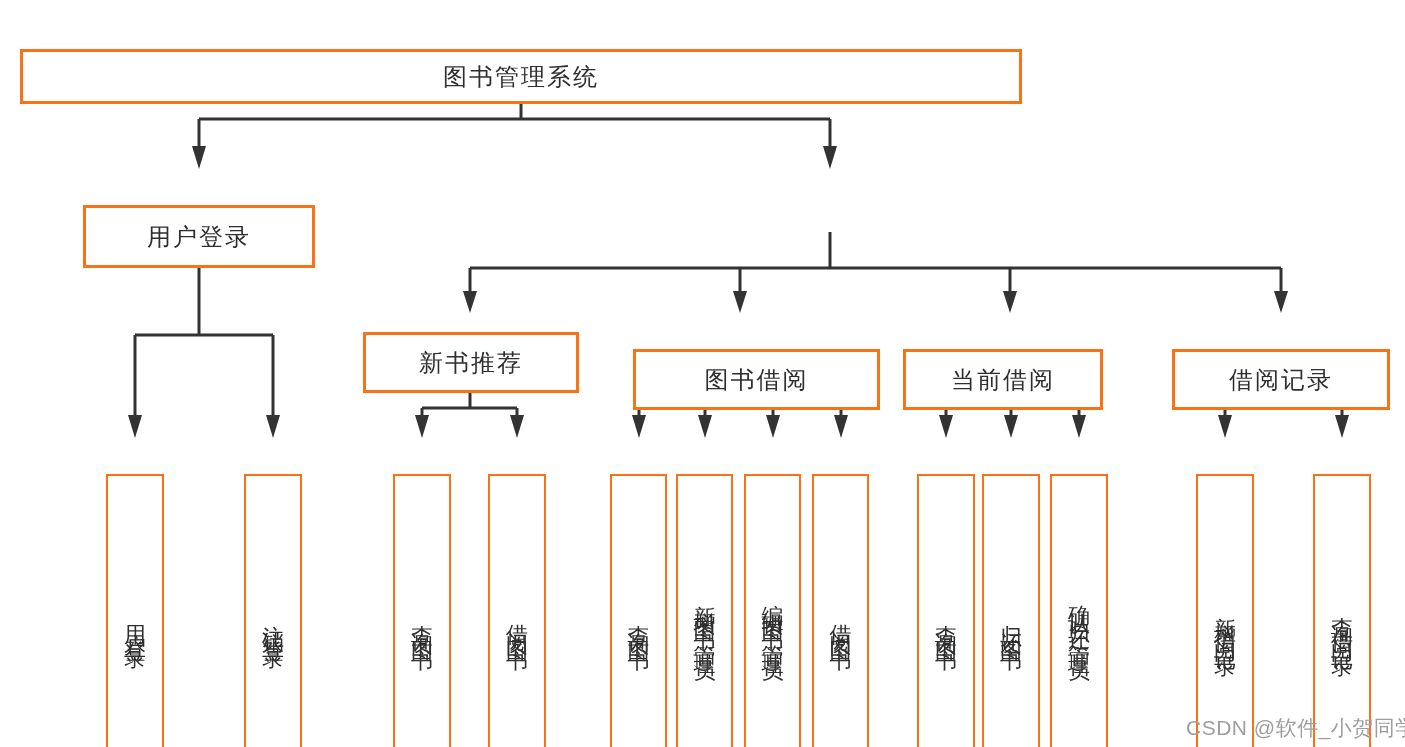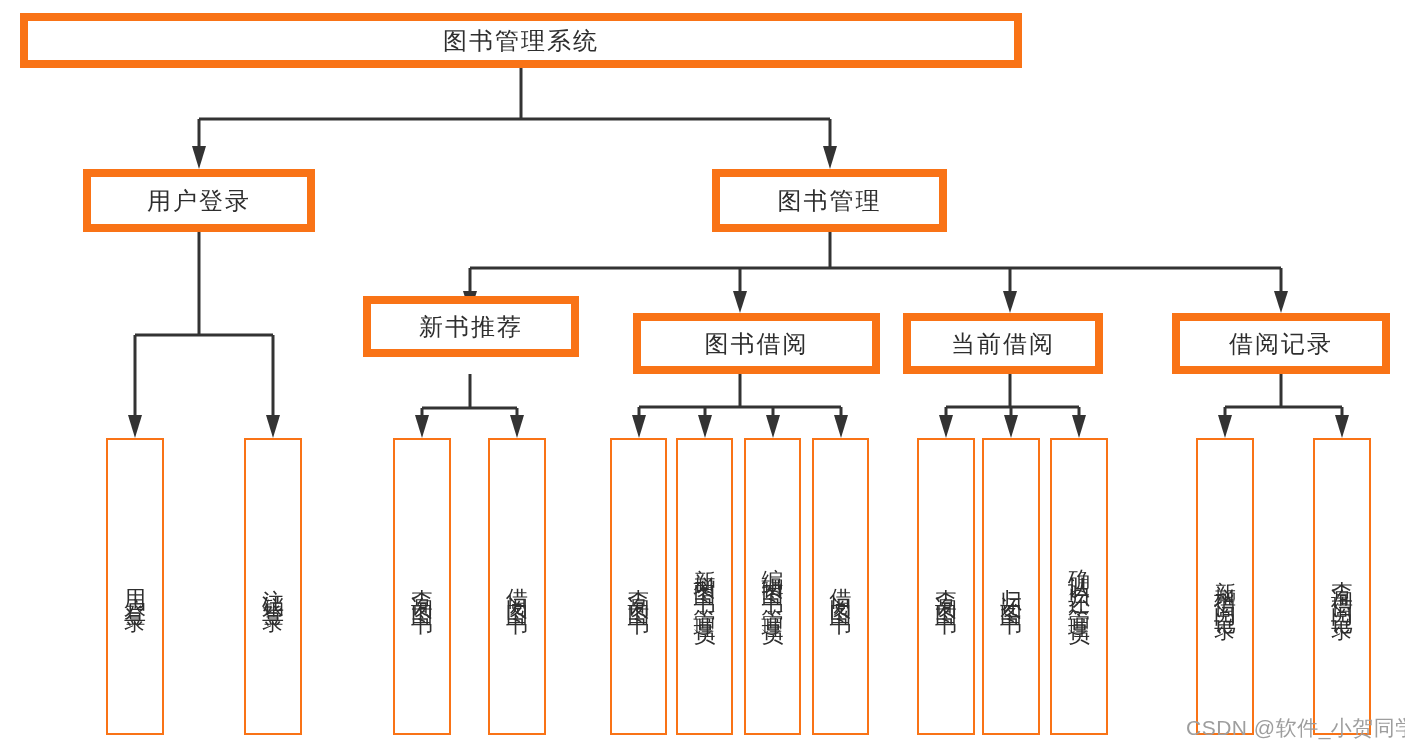--- a/index.html
+++ b/index.html
@@ -12,26 +12,27 @@
     overflow: hidden;
   }
   .connector-layer {
     position: absolute;
     left: 0; top: 0;
     width: 1405px; height: 747px;
   }
   .node {
     position: absolute;
     box-sizing: border-box;
-    border: 8px solid #f97316;
+    border: 3px solid #f97316;
     background: #ffffff;
     display: flex;
     align-items: center;
     justify-content: center;
     color: #2e2e2e;
+    margin-top: 36px;
   }
   .hnode .label {
     font-size: 24px;
     letter-spacing: 2px;
     white-space: nowrap;
   }
   .vnode { border-width: 2.5px; }
   .vnode .label {
     writing-mode: vertical-rl;
     text-orientation: mixed;
@@ -124,23 +125,20 @@
     </g>
   </svg>
 
   <div class="node hnode" style="left:20px; top:13px; width:1002px; height:55px;">
     <span class="label">图书管理系统</span>
   </div>
 
   <div class="node hnode" style="left:83px; top:169px; width:232px; height:63px;">
     <span class="label">用户登录</span>
   </div>
-  <div class="node hnode" style="left:712px; top:169px; width:235px; height:63px;">
-    <span class="label">图书管理</span>
-  </div>
 
   <div class="node hnode" style="left:363px; top:296px; width:216px; height:61px;font-family:Liberation Serif, serif;">
     <span class="label">新书推荐</span>
   </div>
   <div class="node hnode" style="left:633px; top:313px; width:247px; height:61px;">
     <span class="label">图书借阅</span>
   </div>
   <div class="node hnode" style="left:903px; top:313px; width:200px; height:61px;">
     <span class="label">当前借阅</span>
   </div>

